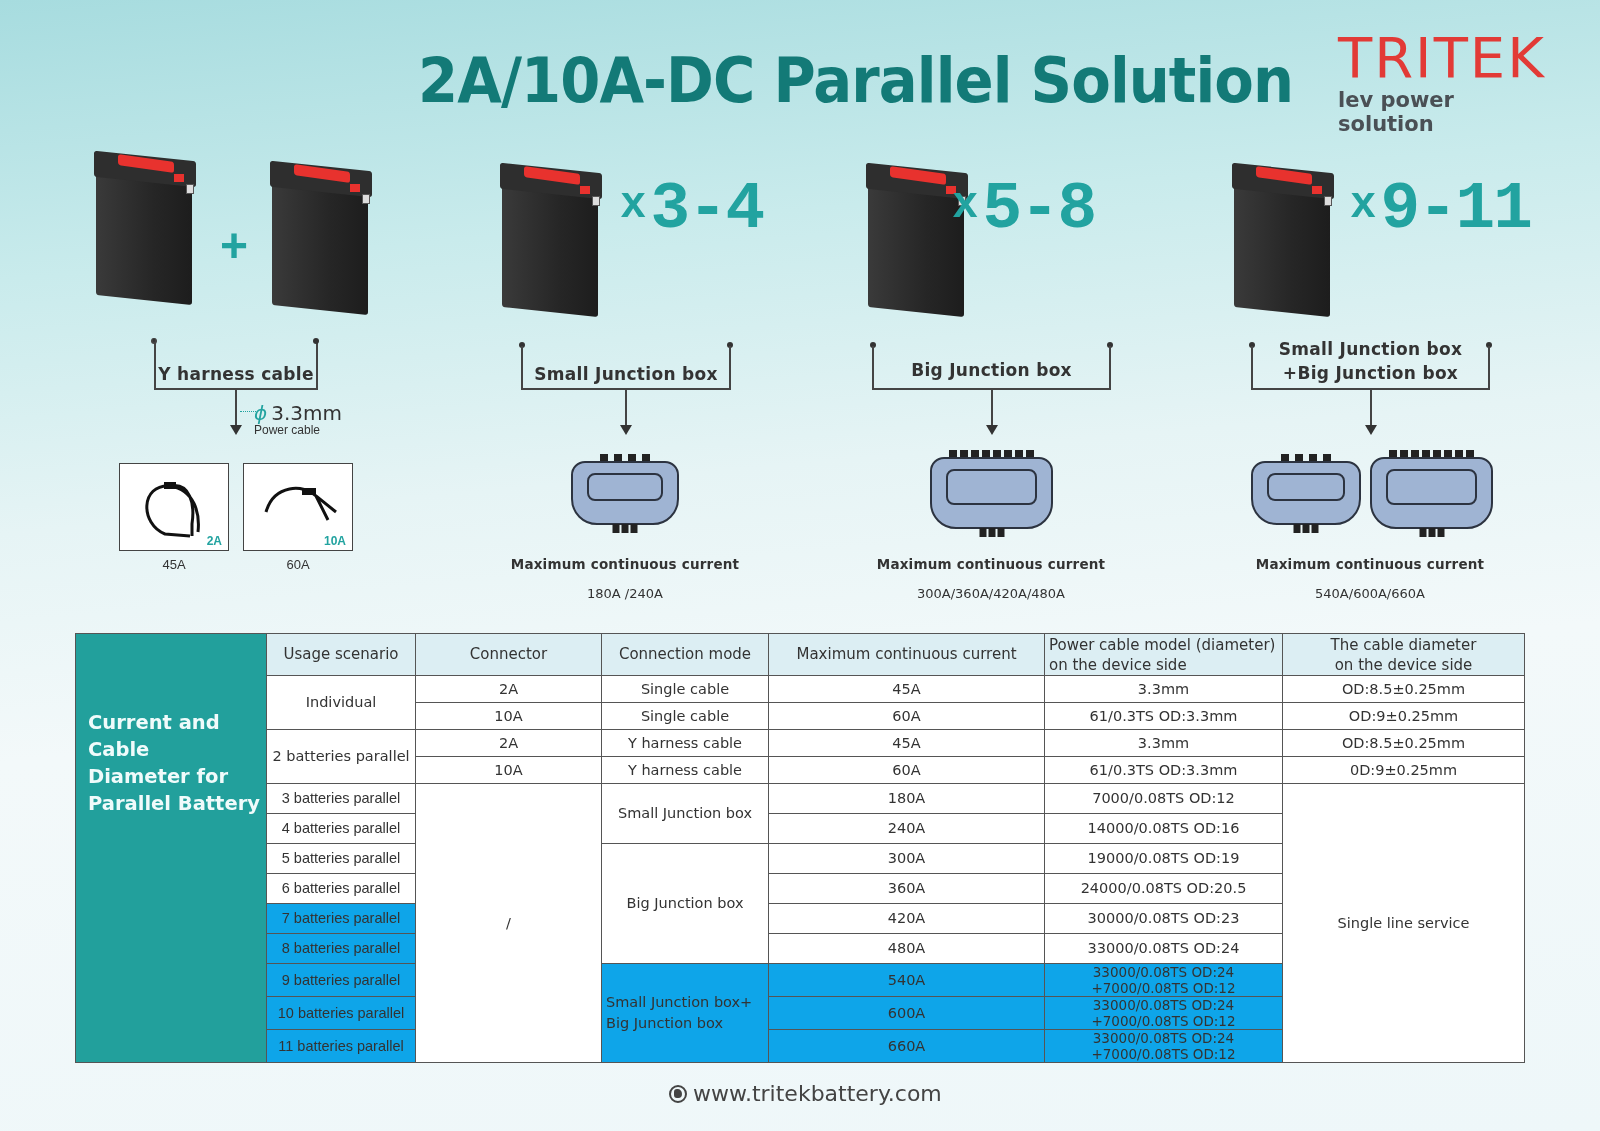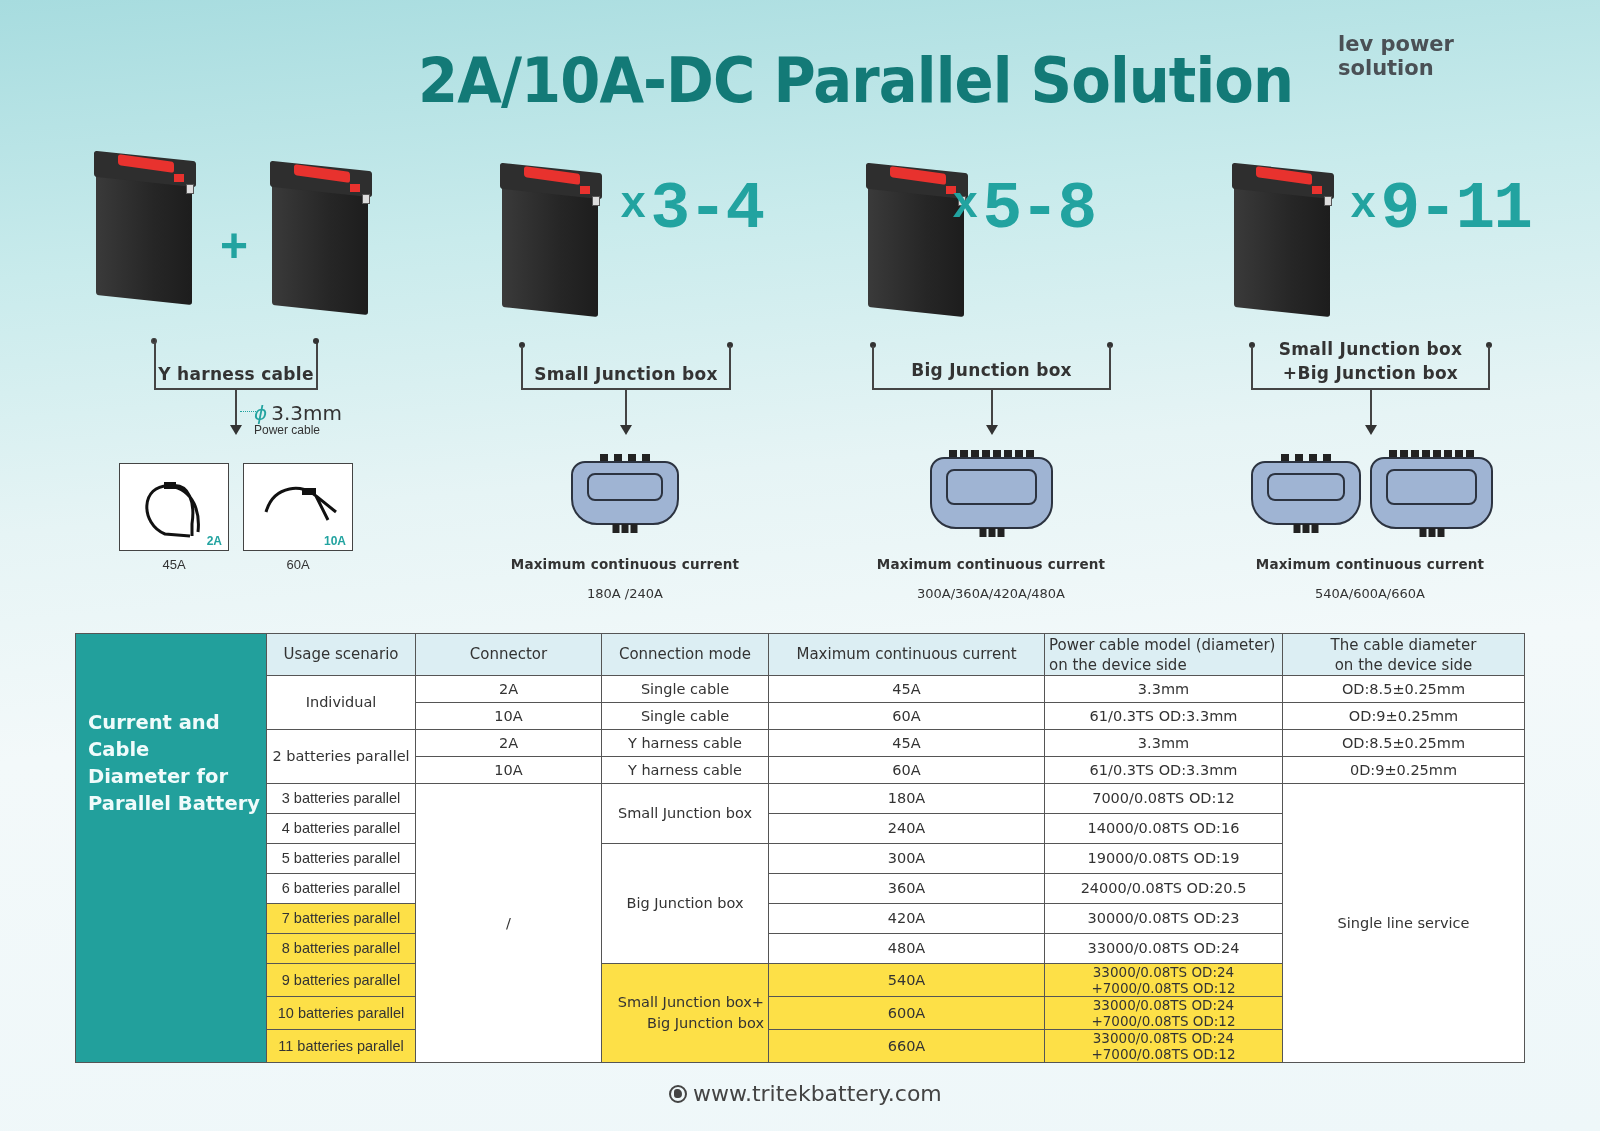--- a/index.html
+++ b/index.html
@@ -40,31 +40,32 @@
 .diam .d1{font-size:20px;color:#333;font-family:"DejaVu Sans",sans-serif}
 .diam .d1 i{color:#22a3a0;font-style:italic;margin-right:4px}
 .diam .d2{font-size:12px;color:#333;margin-top:-2px}
 .dotted{position:absolute;left:240px;top:411px;width:18px;border-top:1.5px dotted #22a3a0}
 table{position:absolute;left:75px;top:633px;width:1449px;border-collapse:collapse;font-size:14.5px;color:#333;font-family:"DejaVu Sans",sans-serif;table-layout:fixed}
 td,th{border:1.5px solid #555;text-align:center;vertical-align:middle;padding:0 4px;font-weight:normal;line-height:1.15}
 th{background:#dceef3;height:42px;font-size:15px}
 td{height:27px;background:#fff}
 td.side{background:#22a09c;color:#eef;font-weight:bold;font-size:19.5px;text-align:left;padding-left:12px;line-height:27px;color:#f0fbfb}
 td.scen{font-family:"Liberation Sans",sans-serif;font-size:14.5px}
-td.light{background:#fde047}
+td.light{background:#0ea5e9}
 td.two{font-size:13.5px;line-height:16px}
 .footer{position:absolute;left:669px;top:1081px;font-size:22px;color:#444;font-family:"DejaVu Sans",sans-serif;display:flex;align-items:center;gap:6px}
 .globe{width:18px;height:18px;border-radius:50%;border:2px solid #444;position:relative;display:inline-block}
 .globe:after{content:"";position:absolute;left:3px;top:2px;width:8px;height:9px;background:#444;border-radius:40% 60% 50% 40%}
 </style>
 </head>
 <body>
 
 <div class="title">2A/10A-DC Parallel Solution</div>
 <div class="logo">
+  <div class="logo-mark">TRITEK</div>
   <div class="logo-sub">lev power solution</div>
 </div>
 
 <div class="battery" style="left:92px;top:150px">
     <div class="body"></div>
     <div class="top"></div>
     <div class="handle"></div>
     <div class="btn"></div>
     <div class="port"></div>
   </div>
@@ -328,21 +329,21 @@
     <td>420A</td>
     <td>30000/0.08TS OD:23</td>
   </tr>
   <tr>
     <td class="scen light" style="height:30px">8 batteries parallel</td>
     <td>480A</td>
     <td>33000/0.08TS OD:24</td>
   </tr>
   <tr>
     <td class="scen light" style="height:30px">9 batteries parallel</td>
-    <td rowspan="3" class="light" style="text-align:right;line-height:21px">
+    <td rowspan="3" class="light" style="text-align:left;line-height:21px">
           <div>Small Junction box+</div>
           <div>Big Junction box</div>
         </td>
     <td class="light">540A</td>
     <td class="two light">
           <div>33000/0.08TS OD:24</div>
           <div>+7000/0.08TS OD:12</div>
         </td>
   </tr>
   <tr>

